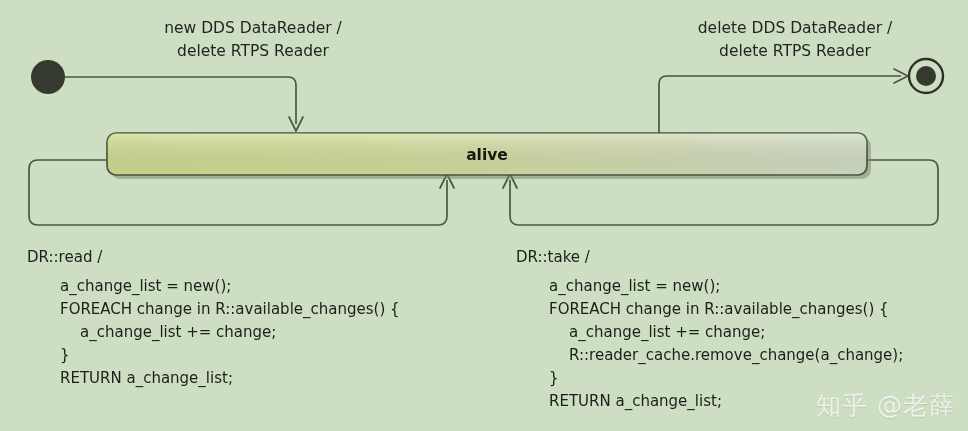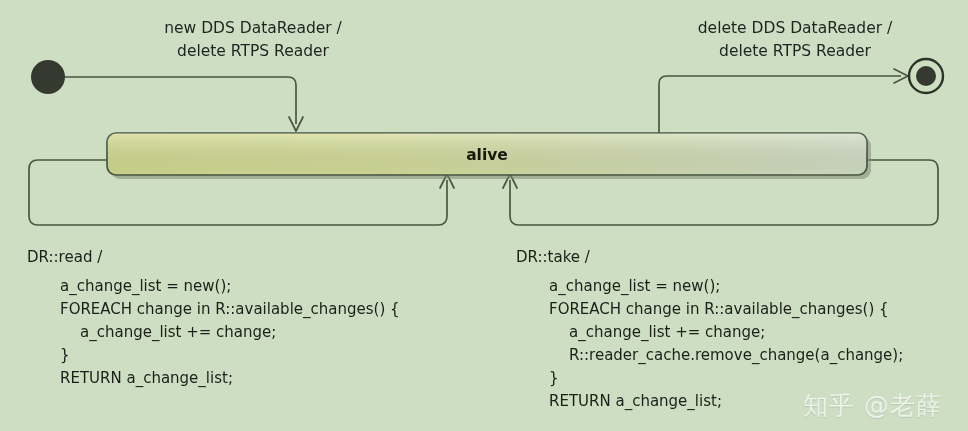--- a/index.html
+++ b/index.html
@@ -52,21 +52,21 @@
   }
   .edge-head {
     fill: none;
     stroke: #4a5742;
     stroke-width: 1.7;
     stroke-linecap: round;
     stroke-linejoin: round;
   }
   .watermark {
     position: absolute;
-    right: 26px;
+    right: 13px;
     bottom: 9px;
     font-size: 25px;
     color: rgba(255,255,255,0.72);
     font-family: "DejaVu Sans", "Liberation Sans", sans-serif;
     letter-spacing: 1px;
     white-space: nowrap;
     text-shadow: 0 1px 1px rgba(120,140,110,0.25);
   }
 </style>
 </head>

